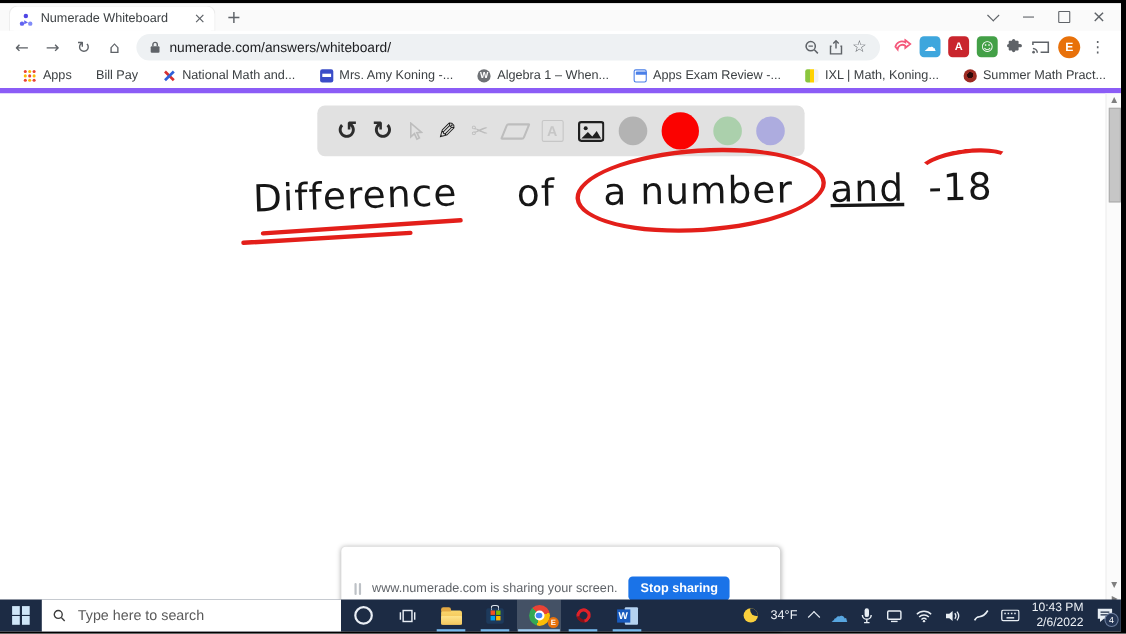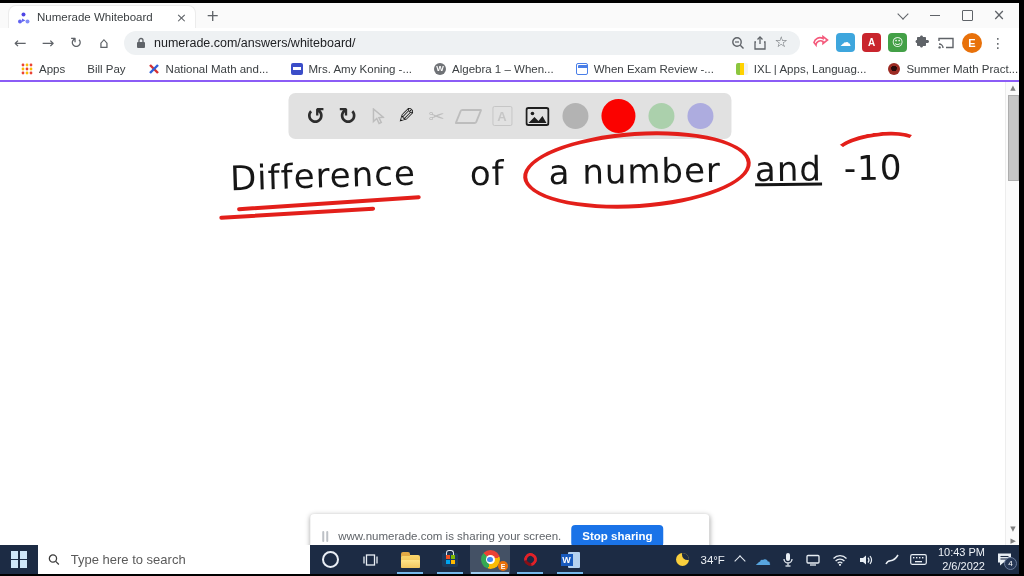--- a/index.html
+++ b/index.html
@@ -35,21 +35,21 @@
   .ext{width:19px;height:19px;border-radius:4px;display:flex;align-items:center;
        justify-content:center;font-size:11px;color:#fff;}
   .ext-cloud{background:#3ea6dd;}
   .ext-pdf{background:#c9252d;font-weight:bold;font-size:10px;}
   .ext-green{background:#43a047;}
   .avatar{width:20px;height:20px;border-radius:50%;background:#e8710a;color:#fff;
           font-size:11px;font-weight:bold;display:flex;align-items:center;justify-content:center;}
   .menu-dots{font-size:14px;color:#5f6368;margin-left:2px;}
 
   
-  .bookmarks{height:23px;background:#fff;border-bottom:2px solid #8b5cf6;display:flex;
+  .bookmarks{height:23px;background:#fff;border-bottom:5px solid #8b5cf6;display:flex;
              align-items:center;padding:0 14px;gap:8px;font-size:11.5px;color:#3c4043;}
   .bm{display:flex;align-items:center;gap:6px;padding:0 7px;white-space:nowrap;}
   .bm-sq{width:12px;height:12px;border-radius:2px;position:relative;display:inline-block;}
   .icon-amy{background:#3b4dc8;}
   .icon-amy:after{content:"";position:absolute;left:2px;top:4.5px;width:8px;height:3px;background:#fff;}
   .icon-wp{border-radius:50%;background:#6f7276;color:#fff;font-size:8px;font-weight:bold;
            display:flex;align-items:center;justify-content:center;}
   .icon-final{width:10px;height:10px;border:1.5px solid #4a7fe8;border-radius:2px;background:#fff;}
   .icon-final:after{content:"";position:absolute;left:0;top:0;width:10px;height:3px;
                     background:#4a7fe8;border-radius:1px 1px 0 0;margin:1.5px;}
@@ -94,23 +94,23 @@
 
   
   .vscroll{position:absolute;right:0;top:0;width:14px;height:100%;background:#fbfbfb;
            border-left:1px solid #ededed;box-sizing:border-box;}
   .sb-arrow{position:absolute;left:0;width:14px;text-align:center;font-size:7px;color:#7f7f7f;}
   .sb-thumb{position:absolute;left:2px;top:13px;width:9px;height:84px;background:#c6c6c6;
             border:1px solid #adadad;}
   .hscroll-arrow{position:absolute;right:3px;bottom:1px;font-size:7px;color:#7f7f7f;}
 
   
-  .share-bar{position:absolute;left:50%;transform:translateX(-50%);top:432px;height:44px;
+  .share-bar{position:absolute;left:50%;transform:translateX(-50%);top:412px;height:44px;
              background:#fff;border-radius:4px;box-shadow:0 1px 5px rgba(0,0,0,.35);
-             display:flex;align-items:center;gap:10px;padding:0 12px;}
+             display:flex;align-items:center;gap:10px;padding:16px 12px;}
   .drag-handle{display:flex;gap:2.5px;}
   .drag-handle span{width:2px;height:11px;background:#bdc1c6;border-radius:1px;}
   .share-msg{font-size:11.5px;color:#5f6368;white-space:nowrap;}
   .stop-btn{background:#1a73e8;color:#fff;font-size:11.5px;font-weight:bold;border:none;
             border-radius:4px;padding:5px 11px;white-space:nowrap;}
   .hide-link{color:#1a73e8;font-size:11.5px;margin-top:43px;}
 
   
   .taskbar{position:absolute;left:0;bottom:0;width:100%;height:29px;background:#1c2b44;
            display:flex;align-items:stretch;}
@@ -272,25 +272,25 @@
     <div class="bm">
       <span class="bm-sq icon-amy"></span>
       <span>Mrs. Amy Koning -...</span>
     </div>
     <div class="bm">
       <span class="bm-sq icon-wp">W</span>
       <span>Algebra 1 – When...</span>
     </div>
     <div class="bm">
       <span class="bm-sq icon-final"></span>
-      <span>When Exam Review -...</span>
+      <span>Apps Exam Review -...</span>
     </div>
     <div class="bm">
       <span class="bm-sq icon-ixl"></span>
-      <span>IXL | Apps, Languag...</span>
+      <span>IXL | Math, Koning...</span>
     </div>
     <div class="bm">
       <span class="bm-sq icon-target"></span>
       <span>Summer Math Pract...</span>
     </div>
 
     <span class="bm-div"></span>
 
   </div>
 
@@ -329,21 +329,21 @@
         <span class="red-u1" style="background: rgb(227, 31, 26);"></span>
         <span class="red-u2" style="background: rgb(227, 31, 26);"></span>
       </span>
       <span class="hw-word w-of">of</span>
       <span class="hw-word w-anum">
         <span>a number</span>
         <span class="red-ellipse"></span>
       </span>
       <span class="hw-word w-and">and</span>
       <span class="hw-word">
-        <span>-10</span>
+        <span>-18</span>
         <span class="red-arc"></span>
       </span>
     </div>
 
     <div class="vscroll">
       <span class="sb-arrow glyph" style="top:2px;">▲</span>
       <span class="sb-thumb"></span>
       <span class="sb-arrow glyph" style="bottom:13px;">▼</span>
       <span class="hscroll-arrow glyph">▶</span>
     </div>

